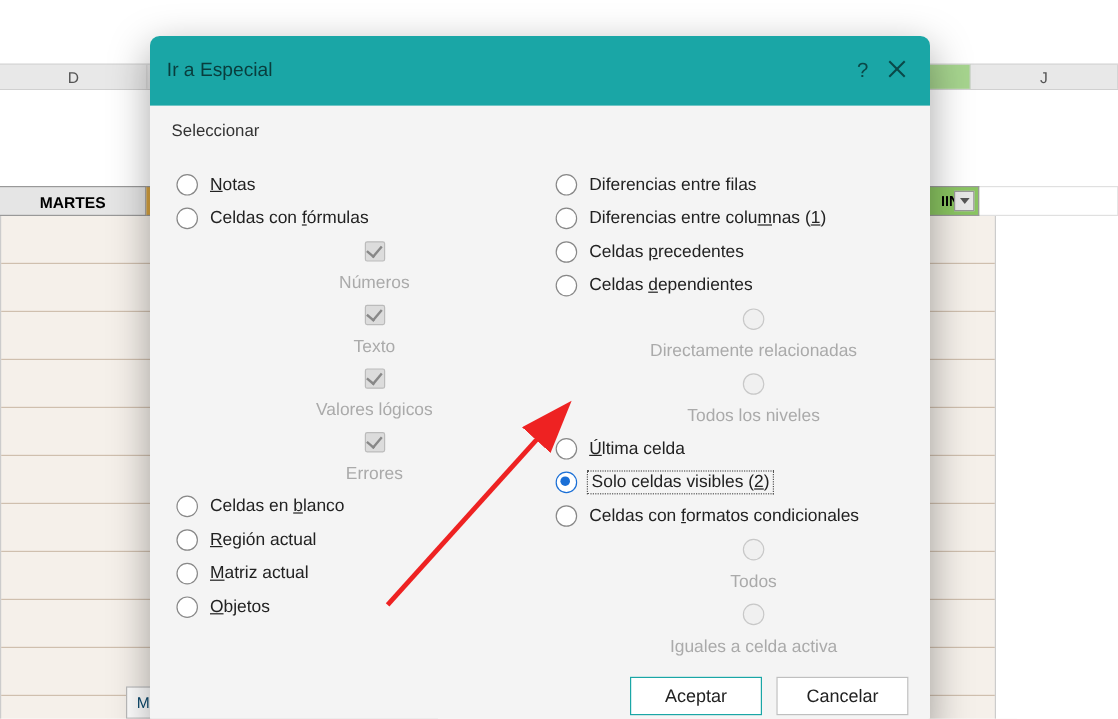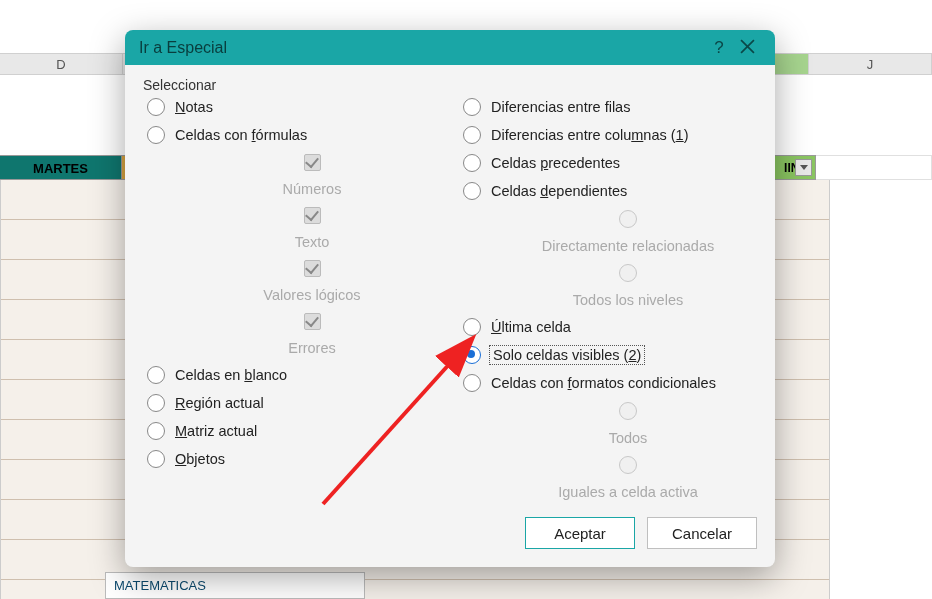--- a/index.html
+++ b/index.html
@@ -21,21 +21,21 @@
     background: #f0f0f0; display: flex;
   }
   .col-h {
     flex: 1; text-align: center; border-right: 1px solid #d0d0d0;
     font-size: 13px; color: #555; line-height: 22px; background: #e8e8e8;
   }
   .col-h.green { background: #a6d48e; }
   .srow { height:40px; border-bottom:1px solid #d0b89e; display:flex; }
   .header-row { position:absolute; top:155px; left:0; right:0; height:25px; display:flex; }
   .hcell { flex:1; border-right:1px solid #999; border-top:1px solid #999; border-bottom:1px solid #999; }
-  .hcell.orange { background:#0f766e; color:#000; text-align:center; font-size:13px; font-weight:600; line-height:25px; }
+  .hcell.orange { background:#e5e5e5; color:#000; text-align:center; font-size:13px; font-weight:600; line-height:25px; }
   .hcell.green { background:#8ac561; color:#000; text-align:right; padding-right:6px; font-size:12px; font-weight:600; line-height:25px; position:relative; }
   .filter-btn { position:absolute; right:3px; top:3px; width:17px; height:17px; background:#e8e8e8; border:1px solid #999; }
   .filter-btn::after { content:""; position:absolute; top:5px; left:4px; border-left:4px solid transparent; border-right:4px solid transparent; border-top:5px solid #555; }
   .bodyshade {
     position:absolute; top:180px; left:0; right:102px; bottom:0;
     background: rgba(200,170,140,0.18);
     border-left:1px solid #ccc; border-right:1px solid #ccc;
   }
   .bodyshade .srow { border-bottom:1px solid #cfbfae; }
   .matcell {
@@ -49,32 +49,32 @@
     position: absolute;
     top: 30px; left: 125px;
     width: 650px;
     background: #f4f4f4;
     border-radius: 8px;
     box-shadow: 0 10px 34px rgba(0,0,0,0.35);
     overflow: hidden;
   }
   .titlebar {
     background: #1aa6a6;
-    height: 35px;
+    height: 58px;
     display: flex; align-items: center;
     padding: 0 14px;
     color: #0a4848;
   }
   .titlebar .title { flex:1; font-size:16px; color:#093d3d; }
   .titlebar .help { width:28px; text-align:center; font-size:17px; color:#0a4848; cursor:pointer; }
   .titlebar .close { width:28px; text-align:center; cursor:pointer; }
   .titlebar .close svg { width:15px; height:15px; }
 
   .content { padding: 12px 18px 16px 18px; }
-  .group-label { font-size:14px; color:#333; margin-bottom:0; }
+  .group-label { font-size:14px; color:#333; margin-bottom:24px; }
   .columns { display:flex; gap: 18px; }
   .col { flex:1; }
   .opt {
     display:flex; align-items:center; gap:10px;
     padding: 5px 0 5px 4px;
     font-size:14.5px; color:#222;text-align:center;
   }
   .opt.sub { padding-left: 40px; flex-direction: column; }
   .opt.disabled { color:#aaa; }
   .radio {

